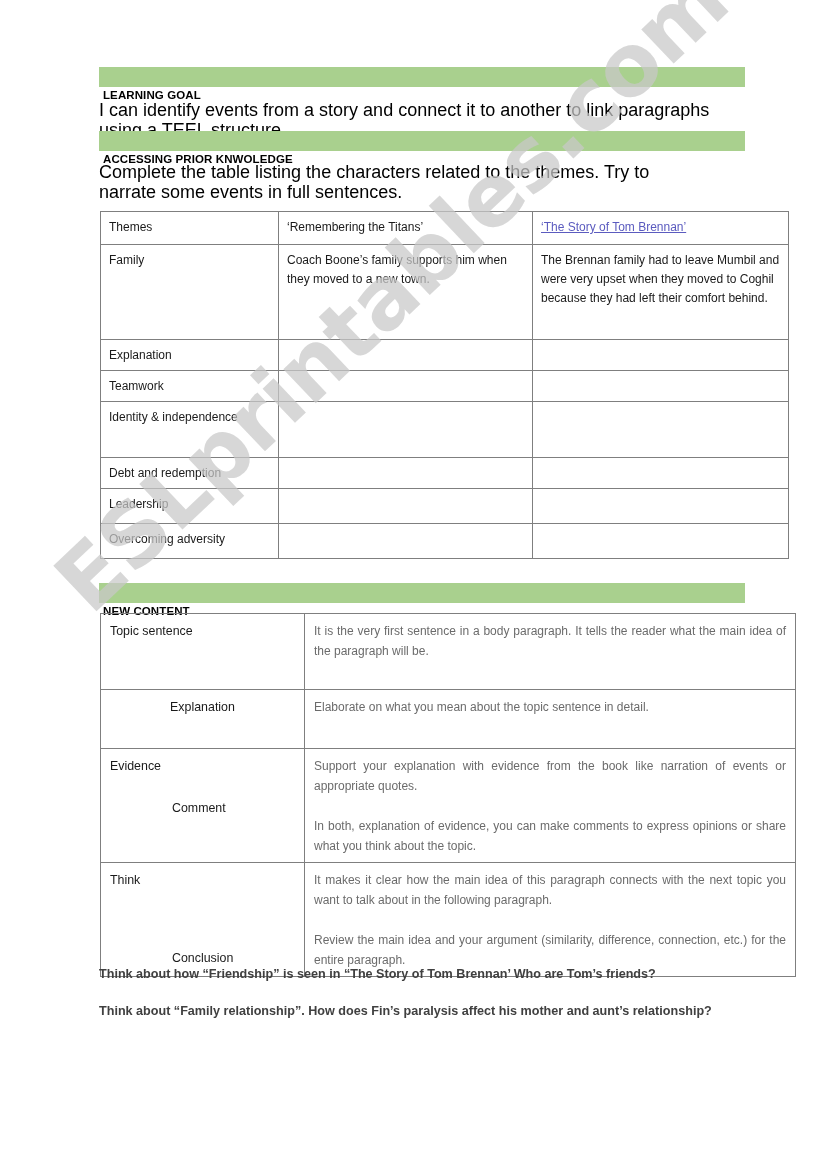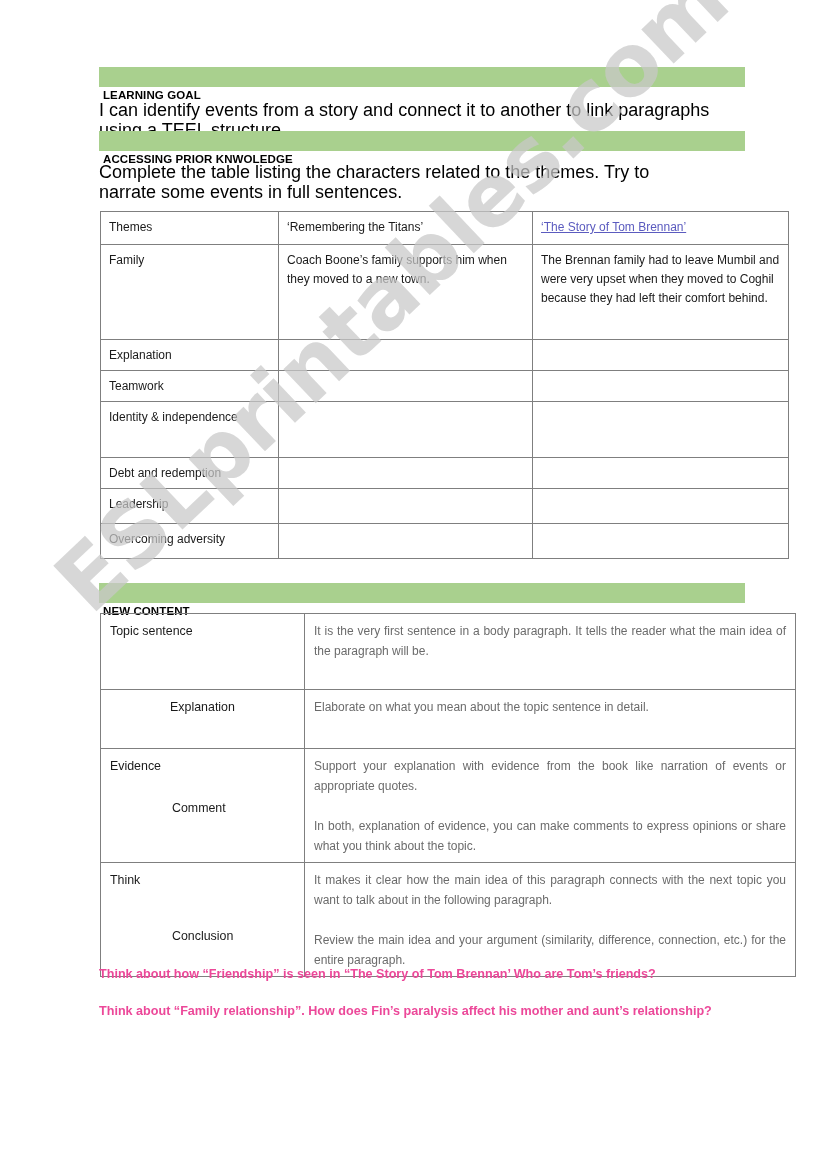--- a/index.html
+++ b/index.html
@@ -77,21 +77,21 @@
     line-height: 20px;
     color: #000;
   }
 
   .qline {
     position: absolute;
     left: 99px;
     font-size: 12.6px;
     font-weight: 700;
     line-height: 18px;
-    color: #ec4899;
+    color: #404040;
   }
 
   
   table.doc {
     position: absolute;
     border-collapse: collapse;
     table-layout: fixed;
     background: transparent;
   }
   table.doc td {
@@ -149,21 +149,21 @@
     margin-top: 20px;
   }
   .sub-indent {
     display: block;
     padding-left: 62px;
     margin-top: 22px;
   }
   .sub-indent2 {
     display: block;
     padding-left: 62px;
-    margin-top: 36px;
+    margin-top: 58px;
   }
 </style>
 </head>
 <body>
 
 <div id="page">
 
   <div id="content">
 
     <div class="band" style="top:67px;">LEARNING GOAL</div>

